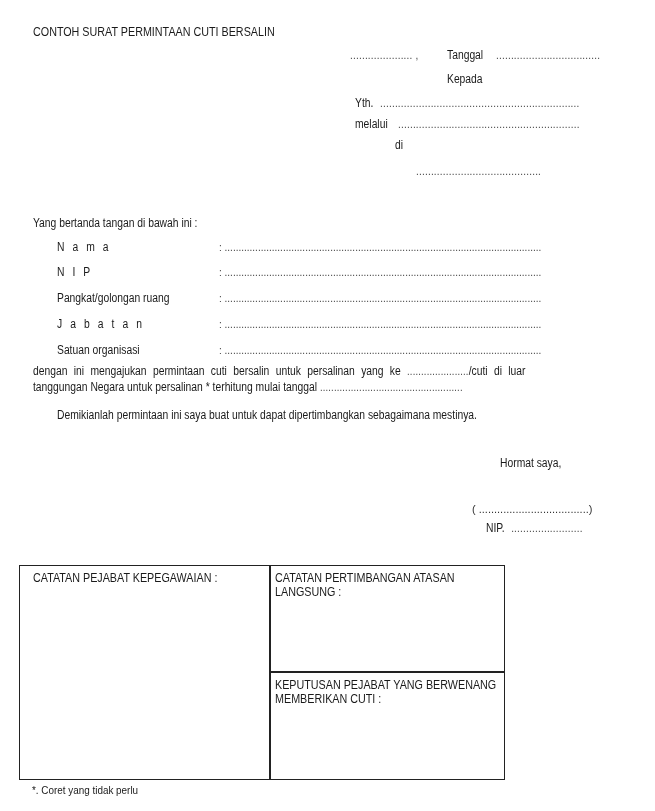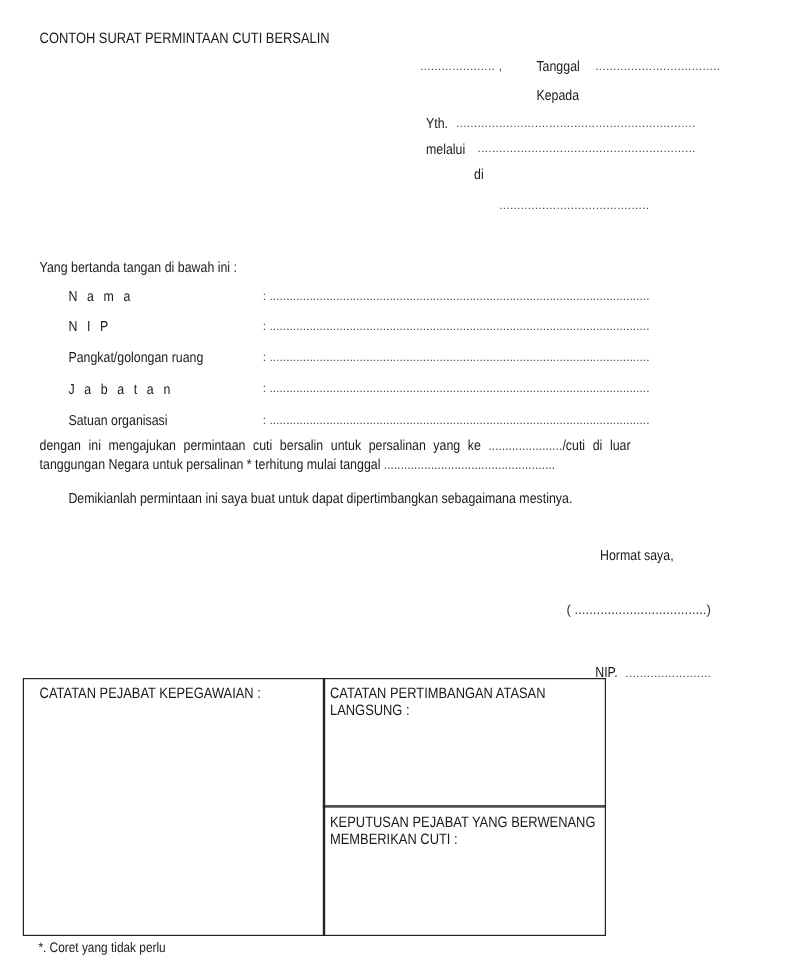--- a/index.html
+++ b/index.html
@@ -63,21 +63,21 @@
   <span class="dots" style="font-size:11px;">......................</span><span>/cuti di luar</span>
 </div>
 <div class="abs narrow" style="left:33px; top:380px;">
   <span>tanggungan Negara untuk persalinan * terhitung mulai tanggal</span>
   <span class="dots" style="font-size:11px;">...................................................</span>
 </div>
 <div class="abs narrow" style="left:57px; top:408px;">Demikianlah permintaan ini saya buat untuk dapat dipertimbangkan sebagaimana mestinya.</div>
 
 <div class="abs narrow" style="left:500px; top:456px;">Hormat saya,</div>
 <div class="abs" style="left:472px; top:503px; font-size:11px; color:#333;">( ....................................)</div>
-<div class="abs" style="left:496px; top:521px;margin-top:32px;">
+<div class="abs" style="left:486px; top:521px;">
   <span class="narrow" style="display:inline-block; font-size:12px;">NIP.</span>
   <span class="dots">........................</span>
 </div>
 
 <div class="box" style="left:19px; top:565px; width:252px; height:215px;"></div>
 <div class="box-label narrow" style="left:33px; top:571px;">CATATAN PEJABAT KEPEGAWAIAN :</div>
 
 <div class="box" style="left:269px; top:565px; width:236px; height:108px;"></div>
 <div class="box-label narrow" style="left:275px; top:571px;">
   <div>CATATAN PERTIMBANGAN ATASAN</div>

